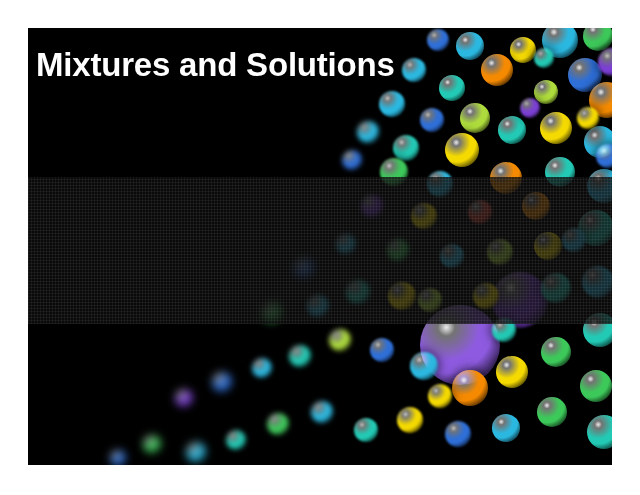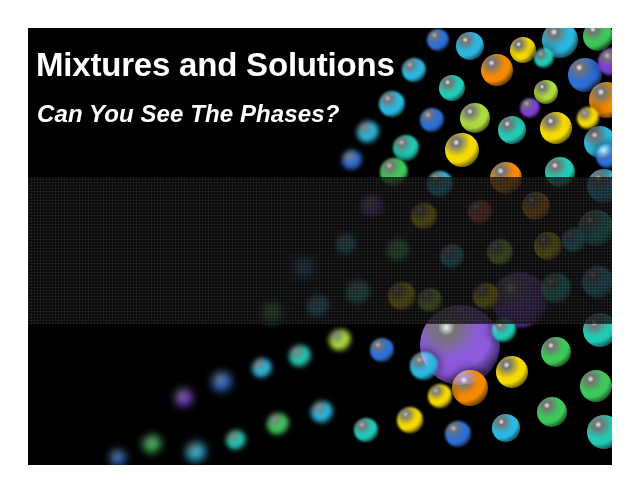--- a/index.html
+++ b/index.html
@@ -199,17 +199,16 @@
         <div class="sphere blur1" style="--c: #F5DA00; left: 549px; top: 79px; width: 22px; height: 22px;"></div>
         <div class="sphere blur1" style="--c: #2E6FD8; left: 568px; top: 116px; width: 24px; height: 24px;"></div>
       </div>
 
     <div id="title-band">
       <div id="title-band-texture"></div>
     </div>
 
     <div id="title-text-wrap">
       <h1 id="slide-title">Mixtures and Solutions</h1>
-      <h2 id="slide-subtitle">Can You See The Phases?</h2>
     </div>
 
   </div>
 </div>
 
 </body></html>

